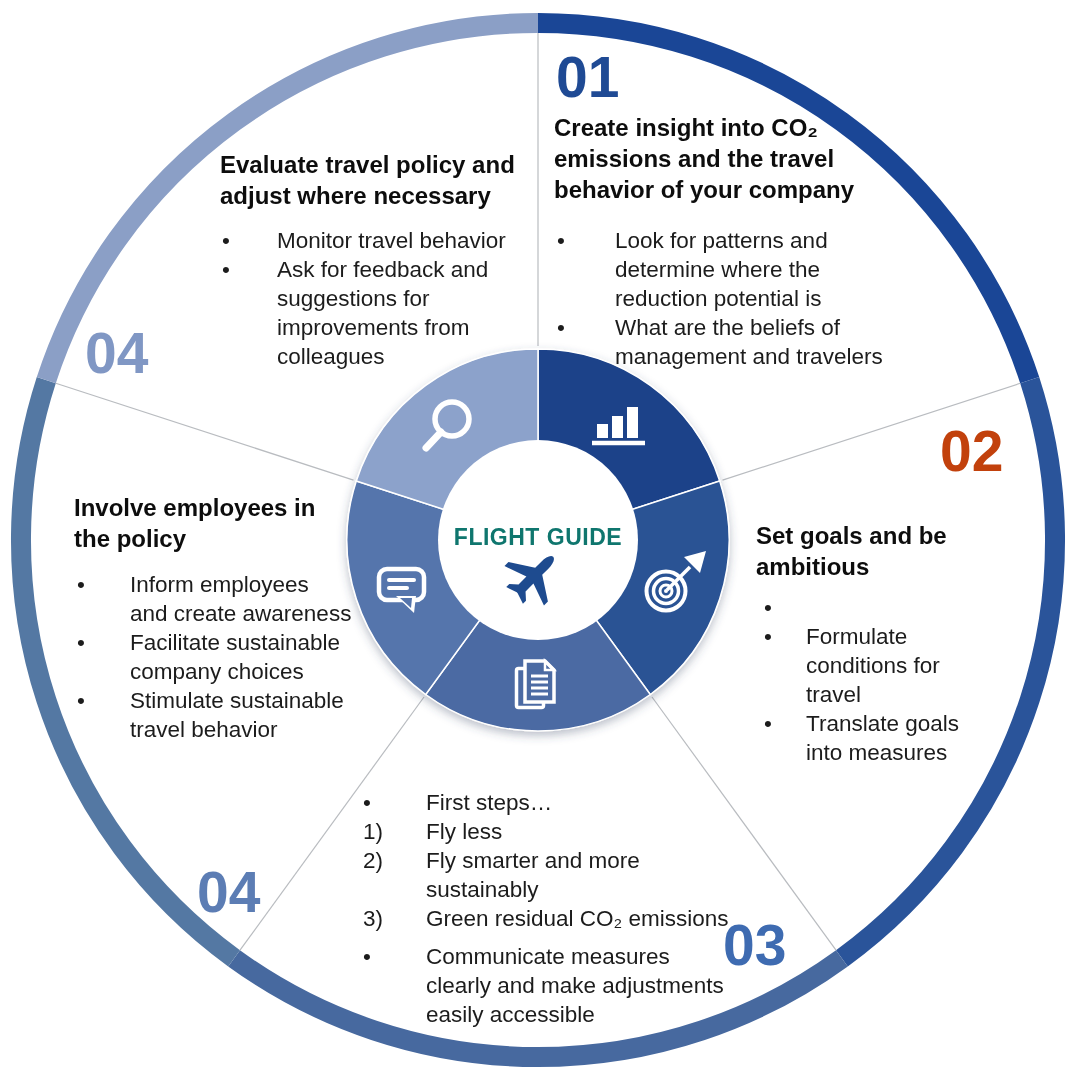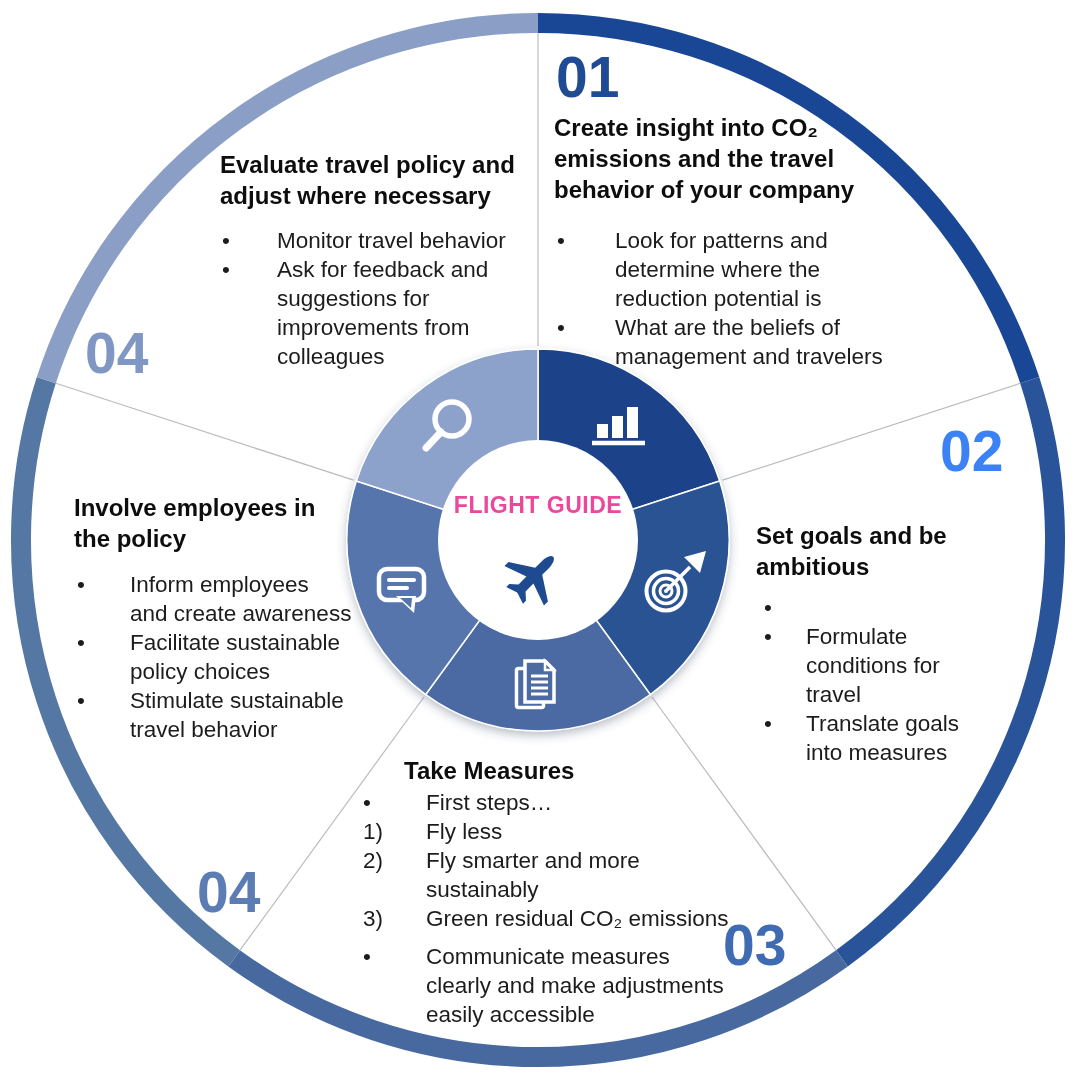--- a/index.html
+++ b/index.html
@@ -95,34 +95,33 @@
     </g>
 
     <g fill="none" stroke="#ffffff">
       <circle cx="452" cy="419" r="17" stroke-width="5.5"></circle>
       <line x1="441" y1="432" x2="426" y2="448" stroke-width="7" stroke-linecap="round"></line>
     </g>
 
     <path transform="translate(533,577) rotate(45) scale(0.62)" d="M0,-46 C5,-46 8,-37 8,-27 L8,-13 L45,11 L45,20 L8,7 L8,25 L19,35 L19,42 L1,36 L-1,36 L-19,42 L-19,35 L-8,25 L-8,7 L-45,20 L-45,11 L-8,-13 L-8,-27 C-8,-37 -5,-46 0,-46 Z" fill="#1e4b8f"></path>
   </svg>
 
-  <div class="center-label" style="color: #ec4899;">FLIGHT GUIDE</div>
+  <div class="center-label" style="color: #0f766e; margin-top: 32px;">FLIGHT GUIDE</div>
 
   <div class="num" style="left: 556px; top: 49px; color: rgb(31, 74, 148);">01</div>
-  <div class="num" style="left: 940px; top: 423px; color: #3b82f6;">02</div>
+  <div class="num" style="left: 940px; top: 423px; color: #c2410c;">02</div>
   <div class="num" style="left: 723px; top: 917px; color: rgb(62, 107, 177);">03</div>
   <div class="num" style="left: 197px; top: 840px; color: rgb(92, 125, 180); margin-top: 24px;">04</div>
   <div class="num" style="left: 85px; top: 325px; color: rgb(128, 151, 196);">04</div>
 
   <div class="ttl" style="left:554px;top:112px;width:330px;">Create insight into CO₂
 emissions and the travel
 behavior of your company</div>
   <div class="ttl" style="left:756px;top:520px;width:240px;">Set goals and be
 ambitious</div>
-  <div class="ttl" style="left:404px;top:755px;width:260px;">Take Measures</div>
   <div class="ttl" style="left:74px;top:492px;width:260px;">Involve employees in
 the policy</div>
   <div class="ttl" style="left:220px;top:149px;width:310px;">Evaluate travel policy and
 adjust where necessary</div>
 
   <div class="lst l01" style="left:557px;top:226px;width:330px;">
     <div class="item">
       <span class="m">•</span>
       <span class="t">Look for patterns and
 determine where the
@@ -180,21 +179,21 @@
 
   <div class="lst l04" style="left:77px;top:570px;width:300px;">
     <div class="item">
       <span class="m">•</span>
       <span class="t">Inform employees
 and create awareness</span>
     </div>
     <div class="item">
       <span class="m">•</span>
       <span class="t">Facilitate sustainable
-policy choices</span>
+company choices</span>
     </div>
     <div class="item">
       <span class="m">•</span>
       <span class="t">Stimulate sustainable
 travel behavior</span>
     </div>
   </div>
 
   <div class="lst l05" style="left:222px;top:226px;width:330px;">
     <div class="item">

